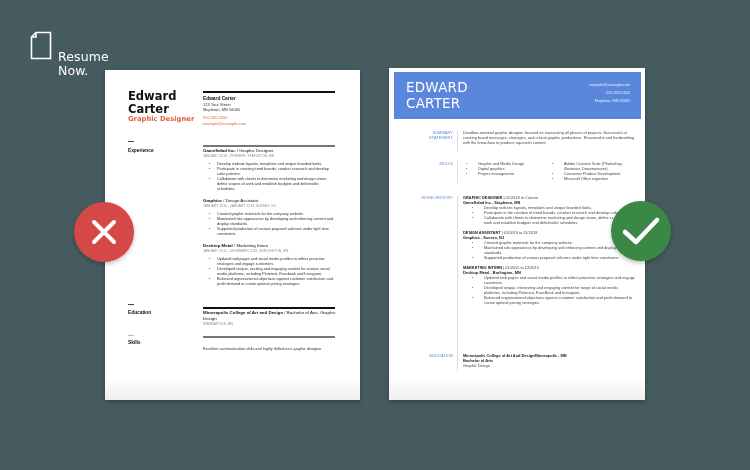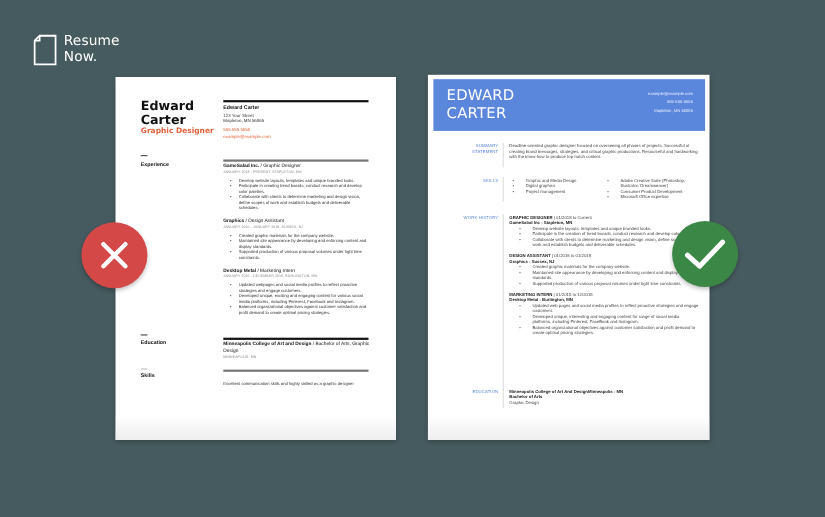--- a/index.html
+++ b/index.html
@@ -2,21 +2,21 @@
 <html><head>
   <meta charset="utf-8">
   <style>
     * { box-sizing: border-box; margin: 0; padding: 0; }
     html, body { width: 750px; height: 470px; overflow: hidden; }
     body { background: #465b5f; position: relative; font-family: "Liberation Sans", sans-serif; }
 
     
     .logo { position: absolute; left: 30px; top: 30px; display: flex; align-items: flex-start; color: #fff; }
     .logo-icon { width: 22px; height: 29px; margin-top: 1px; margin-right: 6px; }
-    .logo-text { font-family: "DejaVu Sans", sans-serif; font-size: 12.5px; line-height: 14px; color: #fff; letter-spacing: 0.1px; }
+    .logo-text { font-family: "DejaVu Sans", sans-serif; font-size: 12.5px; line-height: 14px; color: #fff; letter-spacing: 0.1px; margin-top: 20px; }
 
     
     .page { position: absolute; background: #fff; box-shadow: 0 2px 4px rgba(0,0,0,0.25); overflow: hidden; }
     .page.bad { left: 105px; top: 70px; width: 255px; height: 330px; }
     .page.good { left: 389px; top: 68px; width: 256px; height: 332px; }
     .page::after { content: ""; position: absolute; left: 0; right: 0; bottom: 0; height: 22px; background: linear-gradient(to bottom, rgba(240,240,240,0), rgba(238,238,238,1)); }
 
     
     .b-name { position: absolute; left: 23px; top: 20px; font-weight: bold; font-size: 11.5px; line-height: 12.5px; color: #111; font-family: "DejaVu Sans", sans-serif; }
     .b-title { position: absolute; left: 23px; top: 45px; font-size: 6.8px; font-weight: bold; color: #e2603a; font-family: "DejaVu Sans", sans-serif; }

